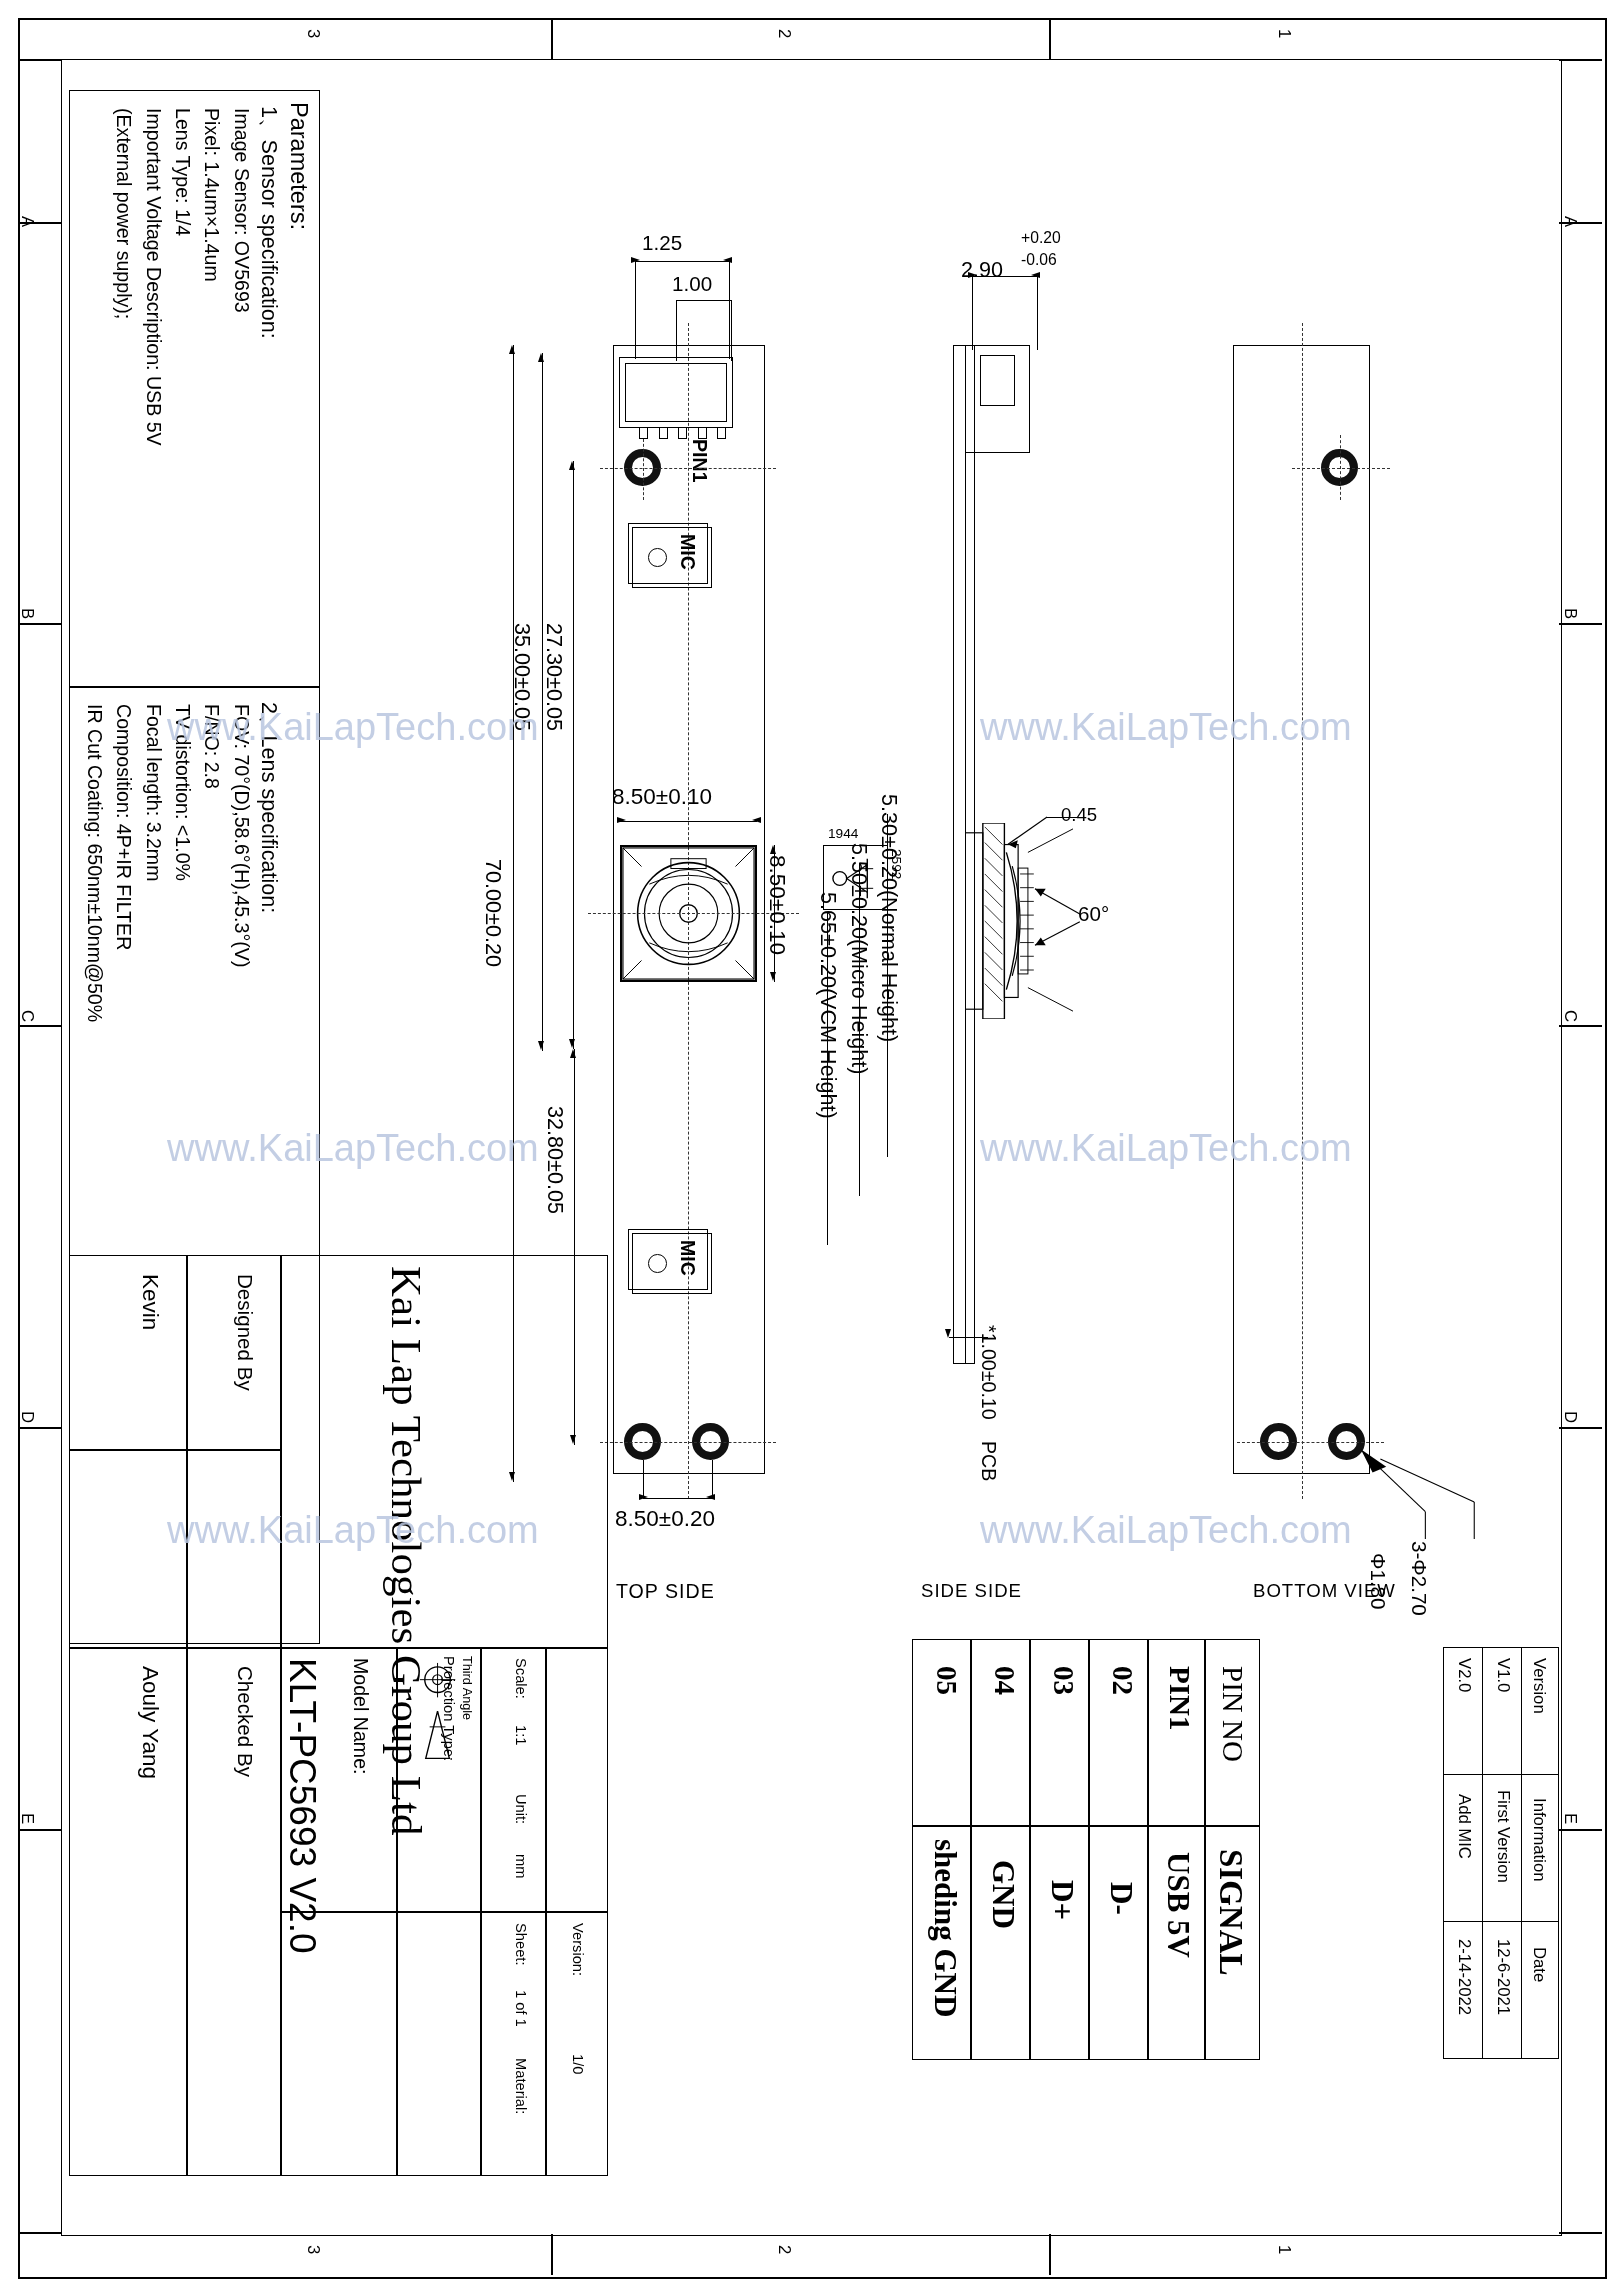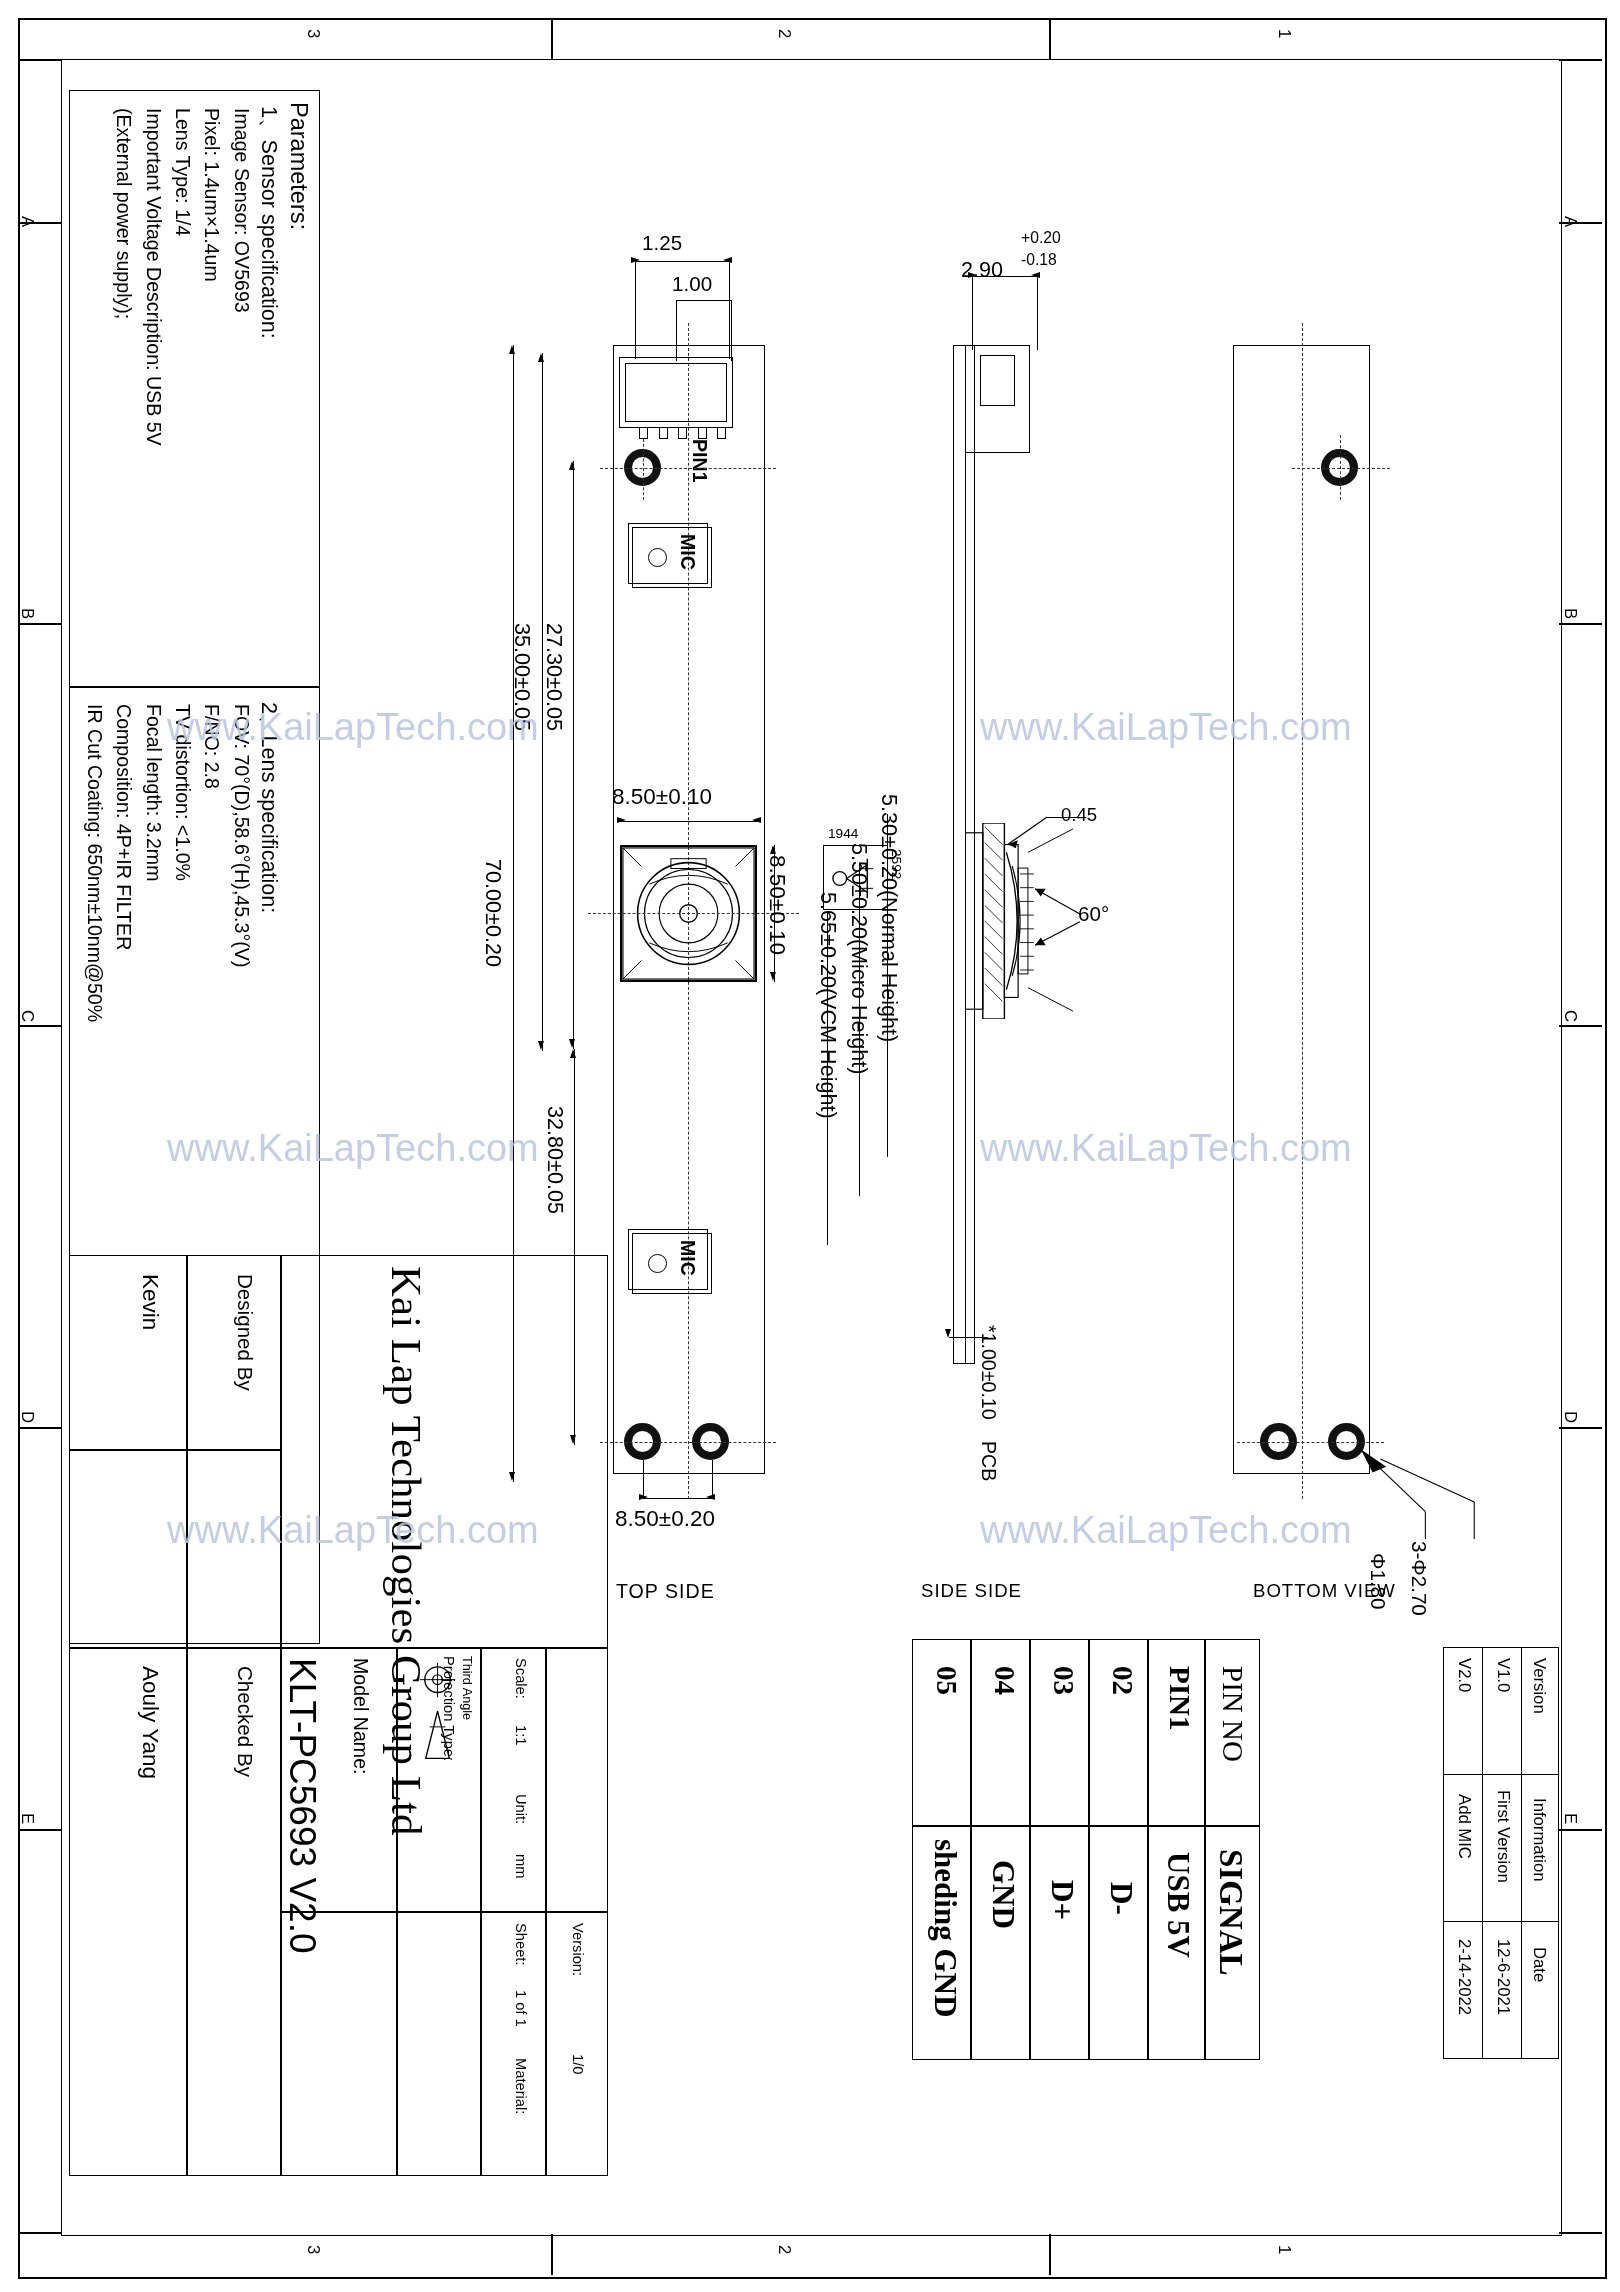--- a/index.html
+++ b/index.html
@@ -208,21 +208,21 @@
   <div class="txt" style="left:616px;top:1580px;font-size:19.6px;letter-spacing:1px;">TOP SIDE</div>
 
   <div class="bx" style="left:953px;top:345px;width:12.7px;height:1019px;border-width:1.2px;"></div>
   <div class="bx" style="left:965px;top:345px;width:9.8px;height:1019px;border-width:1px;"></div>
 
   <div class="bx" style="left:965px;top:345px;width:65px;height:108px;border-width:1.4px;"></div>
   <div class="bx" style="left:980px;top:355px;width:35px;height:51px;border-width:1px;"></div>
 
   <div class="txt" style="left:961px;top:257px;font-size:21.6px;">2.90</div>
   <div class="txt" style="left:1021px;top:229px;font-size:15.7px;">+0.20</div>
-  <div class="txt" style="left:1021px;top:251px;font-size:15.7px;">-0.18</div>
+  <div class="txt" style="left:1021px;top:251px;font-size:15.7px;">-0.06</div>
   <div class="dimline" style="left:972px;top:276px;width:65px;"></div>
   <div class="arrow-r" style="left:968px;top:272px;"></div>
   <div class="arrow-l" style="left:1031px;top:272px;"></div>
   <div class="dimlinev" style="left:972px;top:276px;height:74px;"></div>
   <div class="dimlinev" style="left:1037px;top:276px;height:74px;"></div>
 
   <svg style="position:absolute;left:965px;top:823px;width:118px;height:196px;" viewBox="0 0 120 200" width="118" height="196">
     <rect x="0" y="10" width="18" height="180" fill="none" stroke="#000" stroke-width="1.2"></rect>
     <rect x="18" y="0" width="22" height="200" fill="none" stroke="#000" stroke-width="1.4"></rect>
     <rect x="40" y="22" width="14" height="156" fill="none" stroke="#000" stroke-width="1.2"></rect>

